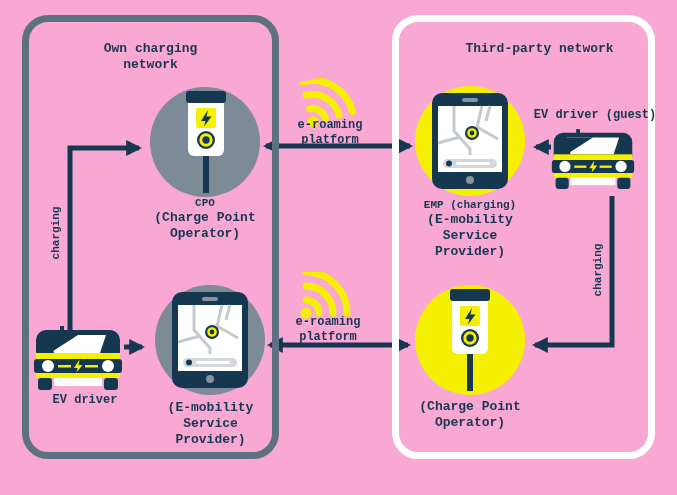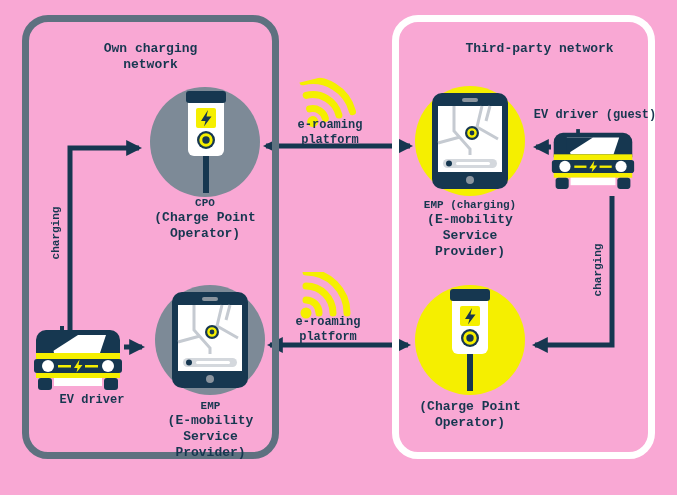--- a/index.html
+++ b/index.html
@@ -86,21 +86,20 @@
       </g>
       <circle cx="40" cy="40" r="7" fill="#163750"></circle>
       <circle cx="40" cy="40" r="3.6" fill="none" stroke="#f5ef00" stroke-width="2.4"></circle>
       <rect x="11" y="66" width="54" height="9" rx="4.5" fill="#d4d8dd"></rect>
       <circle cx="17" cy="70.5" r="3" fill="#163750"></circle>
       <rect x="24" y="69" width="34" height="3" rx="1.5" fill="#ffffff"></rect>
       <circle cx="38" cy="87" r="4" fill="#8a949e"></circle>
     </svg>
   </div>
   <div class="lbl" style="left:138px;top:400px;width:145px;">
-    <div class="node-title">EMP</div>
     <div class="node-sub">(E-mobility Service</div>
     <div class="node-sub">Provider)</div>
   </div>
 
   <div class="icon" style="left:32px;top:326px;">
     <svg width="92" height="64" viewBox="0 0 92 64">
       <rect x="28" y="0" width="4" height="8" fill="#163750"></rect>
       <path d="M14 4 h64 a10 10 0 0 1 10 10 v16 h-84 v-16 a10 10 0 0 1 10 -10 z" fill="#163750"></path>
       <polygon points="18,9 74,9 68,27 22,27" fill="#ffffff"></polygon>
       <polygon points="18,9 46,9 18,27" fill="#163750"></polygon>
@@ -110,21 +109,21 @@
       <circle cx="76" cy="40" r="6" fill="#ffffff"></circle>
       <rect x="26" y="39" width="13" height="2.5" fill="#f5ef00"></rect>
       <rect x="53" y="39" width="13" height="2.5" fill="#f5ef00"></rect>
       <path d="M47.5 33.5 L42 42 L45.5 42 L44.5 46.5 L50.5 39 L46.5 39 Z" fill="#f5ef00"></path>
       <rect x="4" y="47" width="84" height="5" fill="#f5ef00"></rect>
       <rect x="22" y="52" width="48" height="8" fill="#ffffff"></rect>
       <rect x="6" y="52" width="14" height="12" rx="3" fill="#163750"></rect>
       <rect x="72" y="52" width="14" height="12" rx="3" fill="#163750"></rect>
     </svg>
   </div>
-  <div class="lbl small-lbl" style="left:39px;top:393px;width:106px;">EV driver</div>
+  <div class="lbl small-lbl" style="left:32px;top:393px;width:106px;">EV driver</div>
 
   <div class="vlabel" style="left:16px;top:225px;">charging</div>
 
   <div class="icon" style="left:300px;top:76px;transform:rotate(-14deg);">
     <svg width="58" height="48" viewBox="0 0 58 48">
       <g stroke="#f5ef00" stroke-width="7" fill="none" stroke-linecap="round">
         <path d="M8 28 A13 13 0 0 1 21 41"></path>
         <path d="M8 14 A27 27 0 0 1 35 41"></path>
         <path d="M8 0 A41 41 0 0 1 49 41"></path>
       </g>

